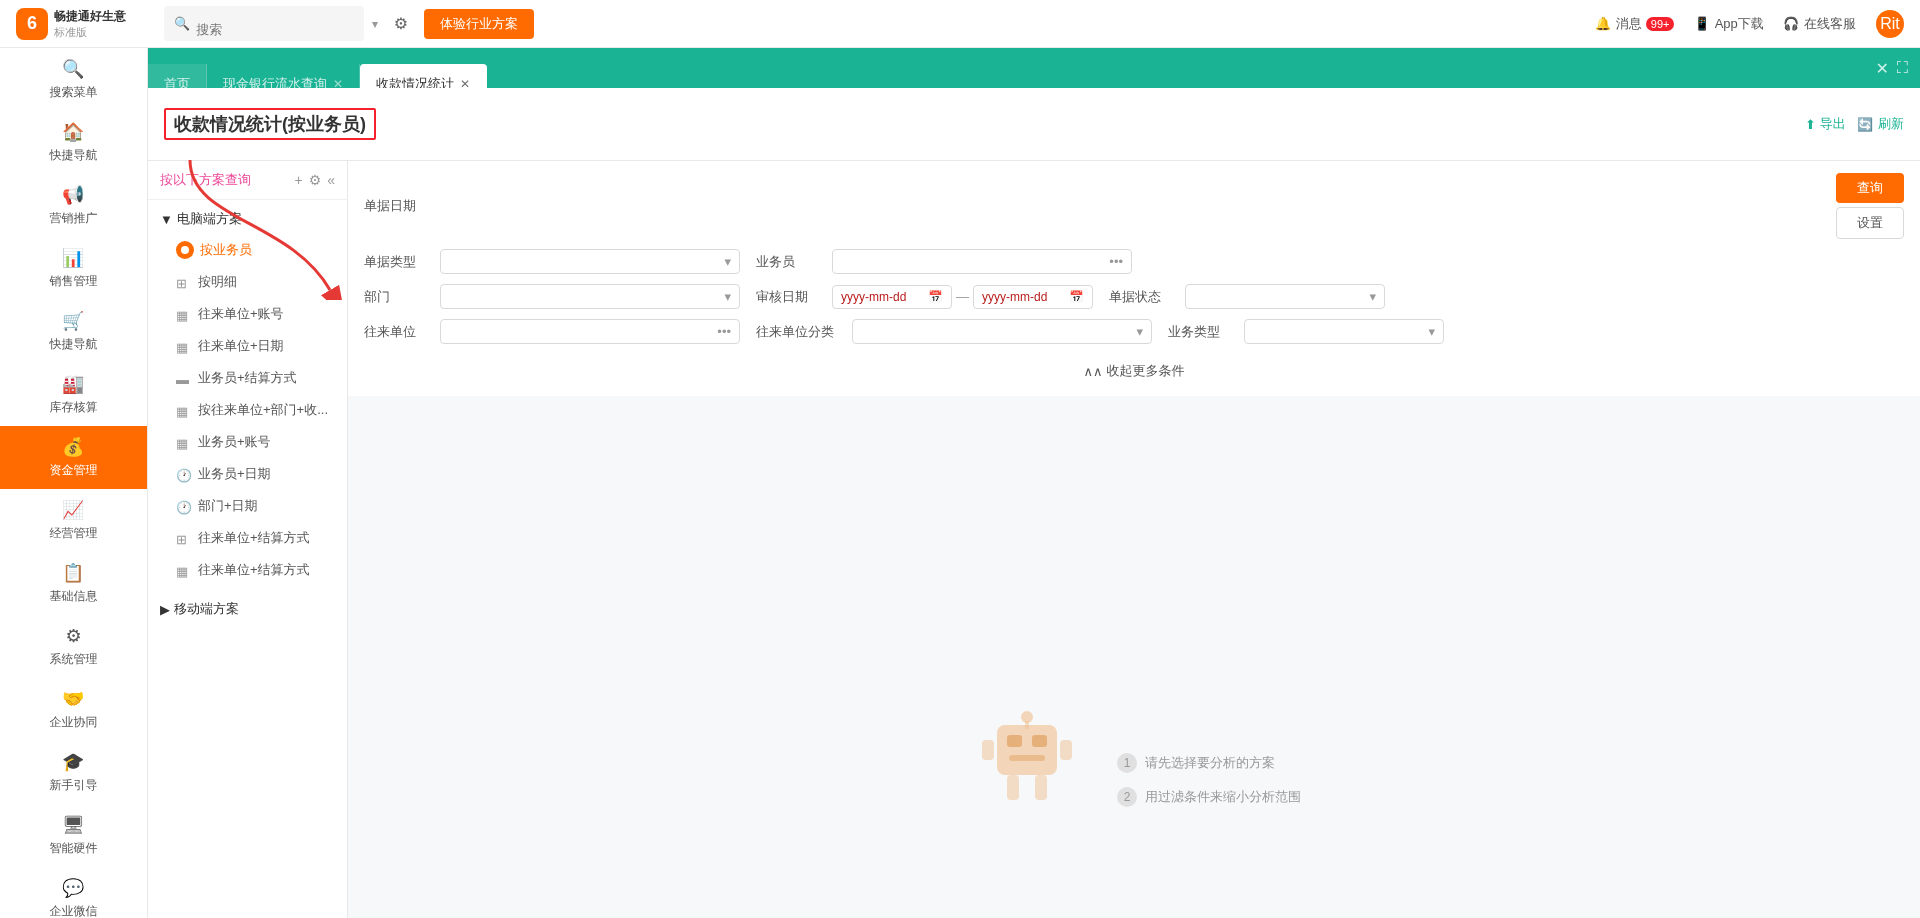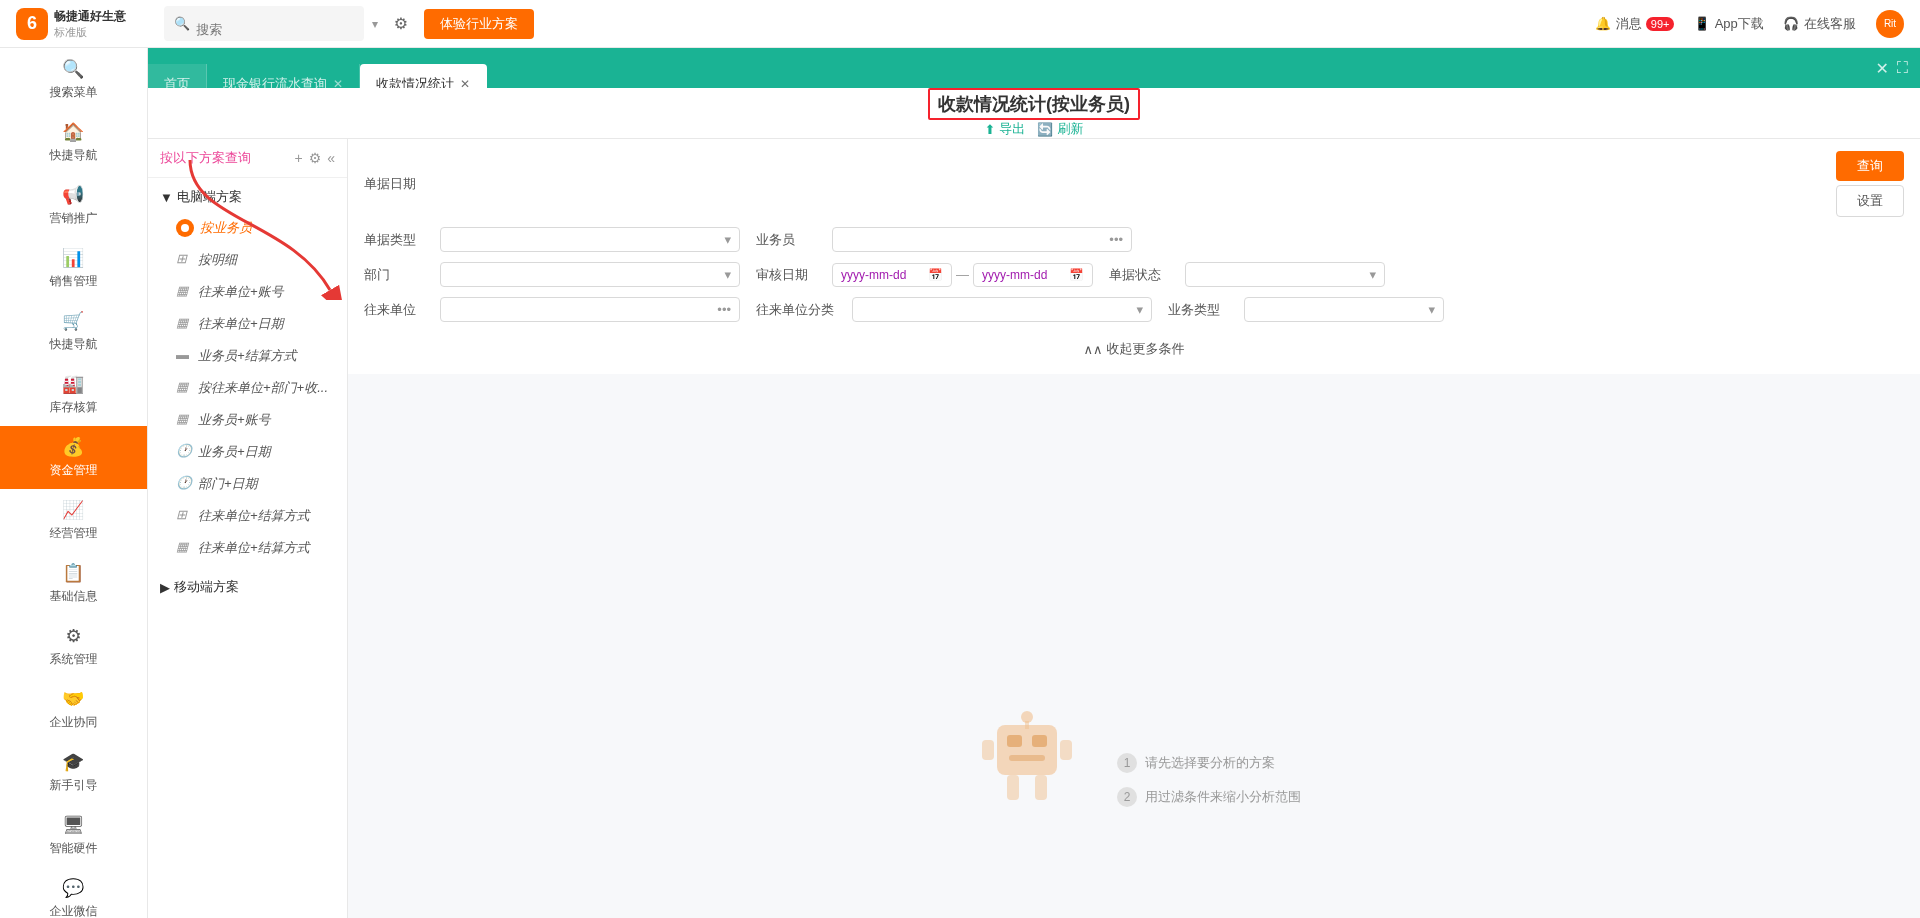--- a/index.html
+++ b/index.html
@@ -77,21 +77,21 @@
       color: #fff;
       border-radius: 10px;
       padding: 1px 5px;
       font-size: 11px;
     }
     .user-avatar {
       width: 28px; height: 28px;
       background: #ff6b00;
       border-radius: 50%;
       display: flex; align-items: center; justify-content: center;
-      color: #fff; font-size: 10px;
+      color: #fff; font-size: 16px;
     }
 
     
     .main-layout {
       display: flex;
       margin-top: 48px;
       height: calc(100vh - 48px);
     }
 
     
@@ -159,26 +159,25 @@
       display: flex;
       align-items: center;
       gap: 8px;
       padding-right: 12px;
     }
     .tab-bar-icon { color: rgba(255,255,255,0.8); font-size: 16px; cursor: pointer; }
 
     
     .page-header {
       background: #fff;
-      padding: 0 16px;
+      padding: 20px 16px;
       border-bottom: 1px solid #e8e8e8;
       display: flex;
       align-items: center;
       justify-content: space-between;
-      flex-direction: column;
     }
     .page-title {
       font-size: 18px;
       font-weight: bold;
       color: #333;
       border: 2px solid #f5222d;
       padding: 2px 8px;
       border-radius: 2px;
     }
     .page-actions { display: flex; gap: 12px; align-items: center; }
@@ -215,21 +214,21 @@
       color: #555;
       gap: 4px;
     }
     .filter-select .chevron { margin-left: auto; color: #999; }
     .date-input-group { display: flex; align-items: center; gap: 4px; }
     .date-input {
       border: 1px solid #d9d9d9;
       border-radius: 4px;
       padding: 4px 8px;
       font-size: 12px;
-      color: #a21caf;
+      color: #b91c1c;
       display: flex; align-items: center; min-width: 120px;
     }
     .query-btn {
       background: #ff6b00;
       color: #fff;
       border: none;
       border-radius: 4px;
       padding: 6px 20px;
       font-size: 13px;
       cursor: pointer;
@@ -263,23 +262,23 @@
     }
     .left-panel-title { font-size: 13px; color: #ec4899; }
     .left-panel-actions { display: flex; gap: 6px; align-items: center; }
     .left-panel-action { font-size: 14px; color: #999; cursor: pointer; }
     .scheme-group { padding: 4px 0; }
     .scheme-group-title {
       display: flex; align-items: center; gap: 4px;
       padding: 6px 12px; font-size: 13px; color: #333; cursor: pointer;
     }
     .scheme-item {
-      display: flex; align-items: flex-start; gap: 6px;
+      display: flex; align-items: flex-end; gap: 6px;
       padding: 7px 12px 7px 28px;
-      font-size: 13px; color: #555; cursor: pointer; font-style: italic;
+      font-size: 13px; color: #555; cursor: pointer;
     }
     .scheme-item.active { color: #ff6b00; }
     .scheme-item-icon { font-size: 13px; color: #999; width: 16px; }
     .scheme-item.active .scheme-item-icon { color: #ff6b00; }
     .orange-dot {
       width: 18px; height: 18px;
       background: #ff6b00;
       border-radius: 50%;
       display: flex; align-items: center; justify-content: center;
       color: #fff; font-size: 10px;

